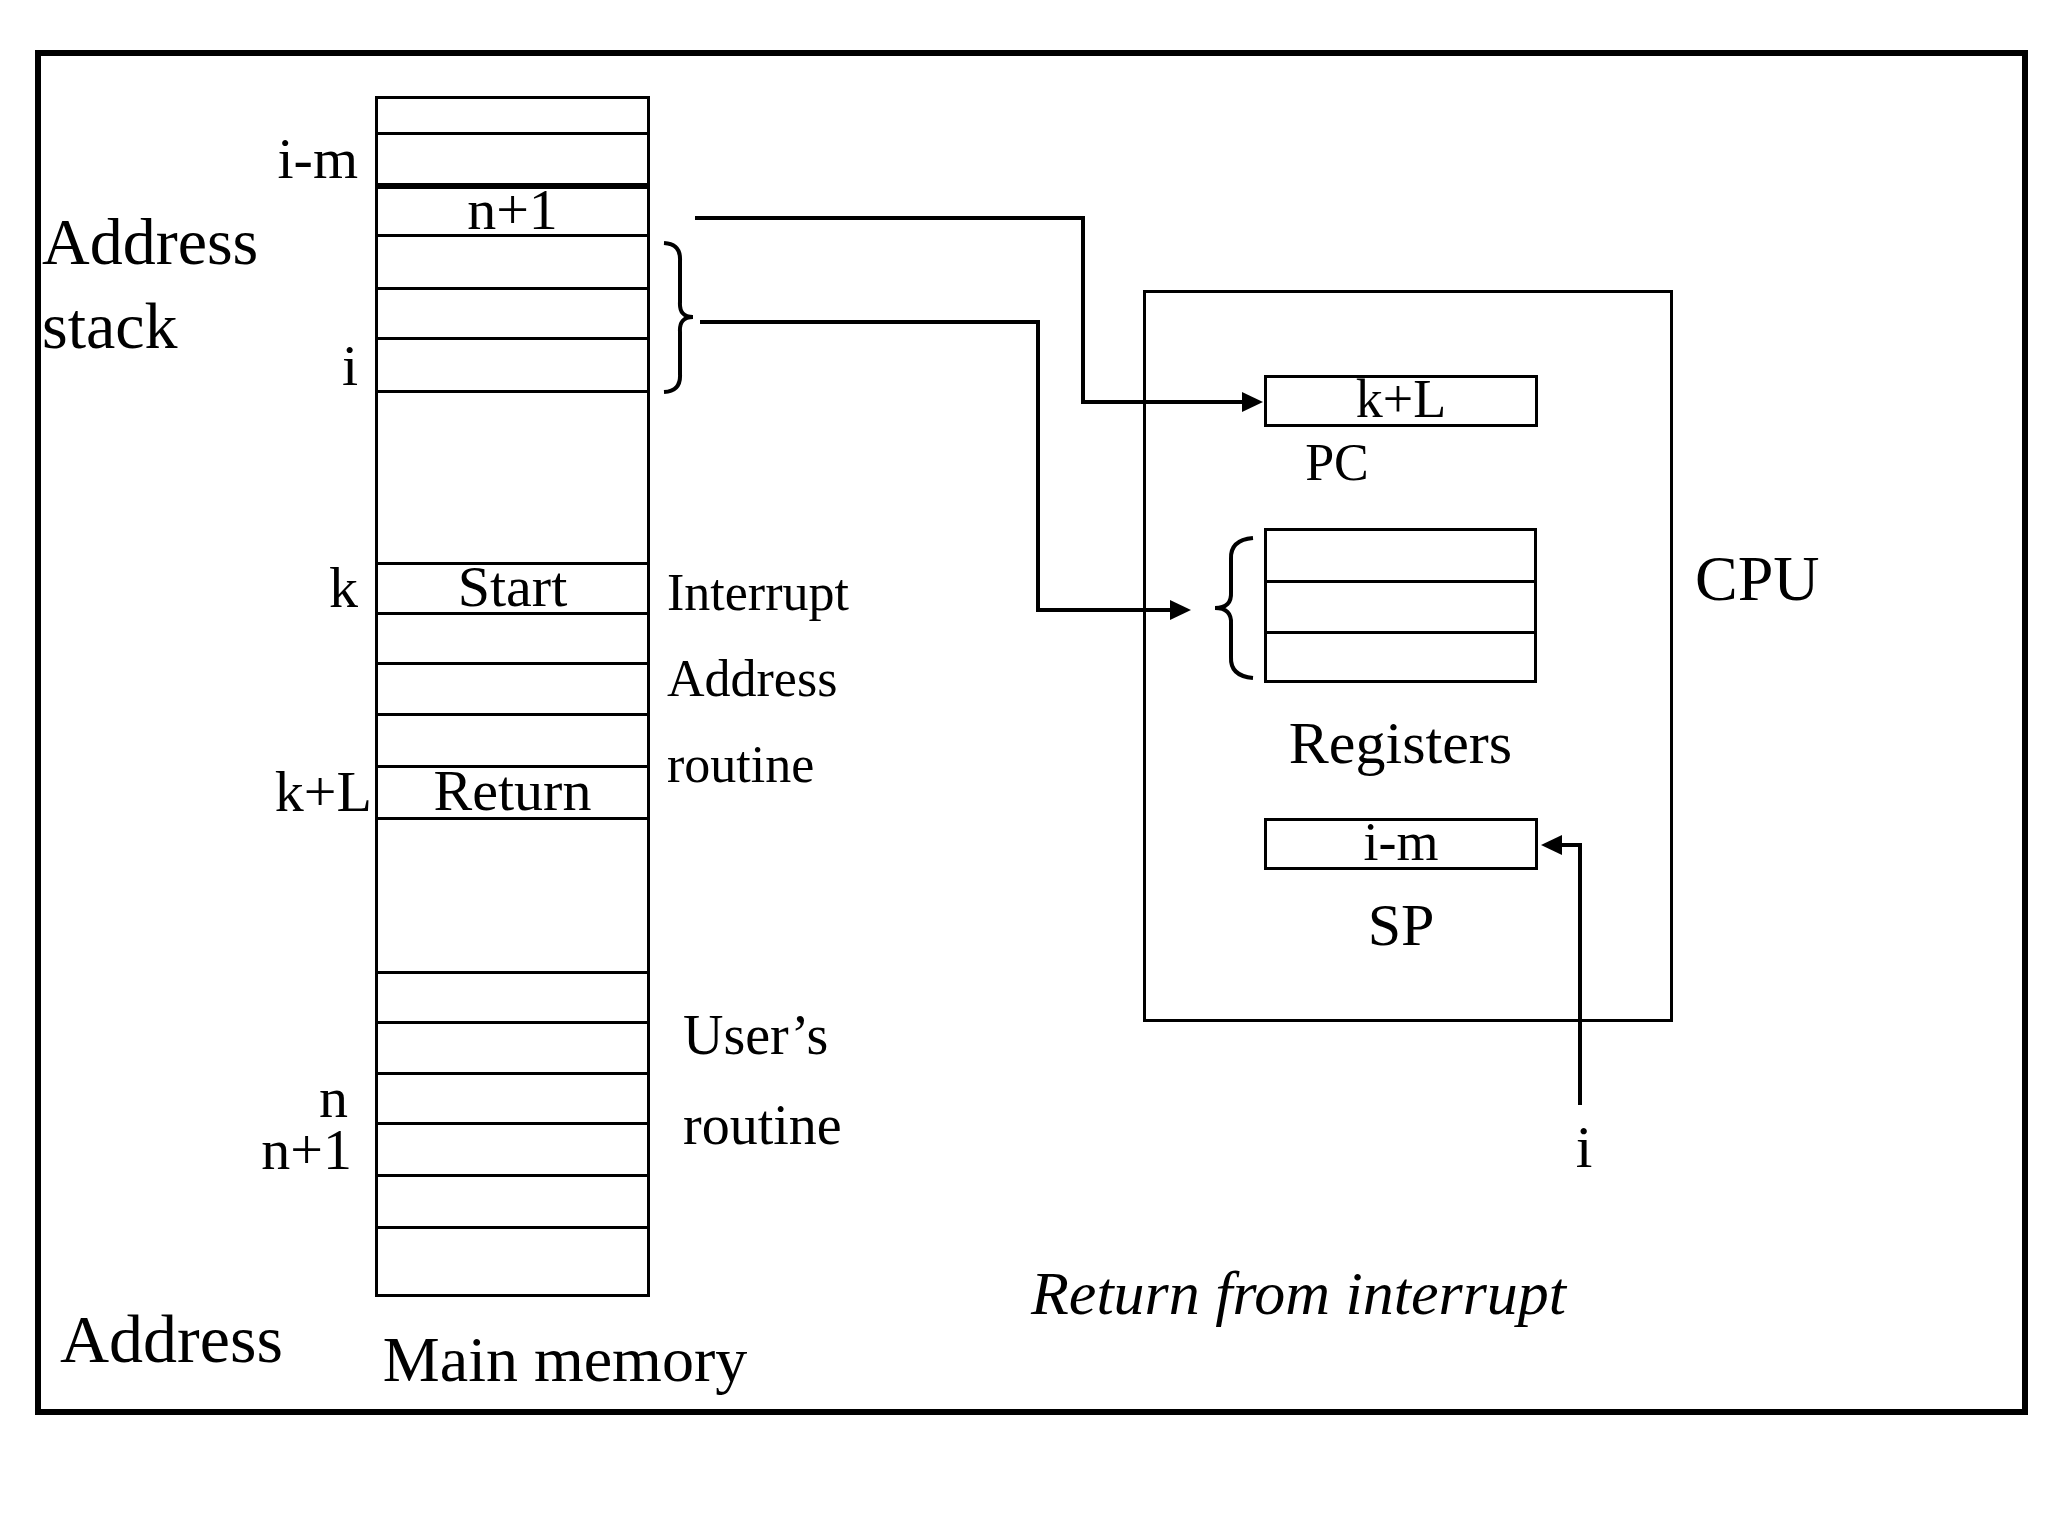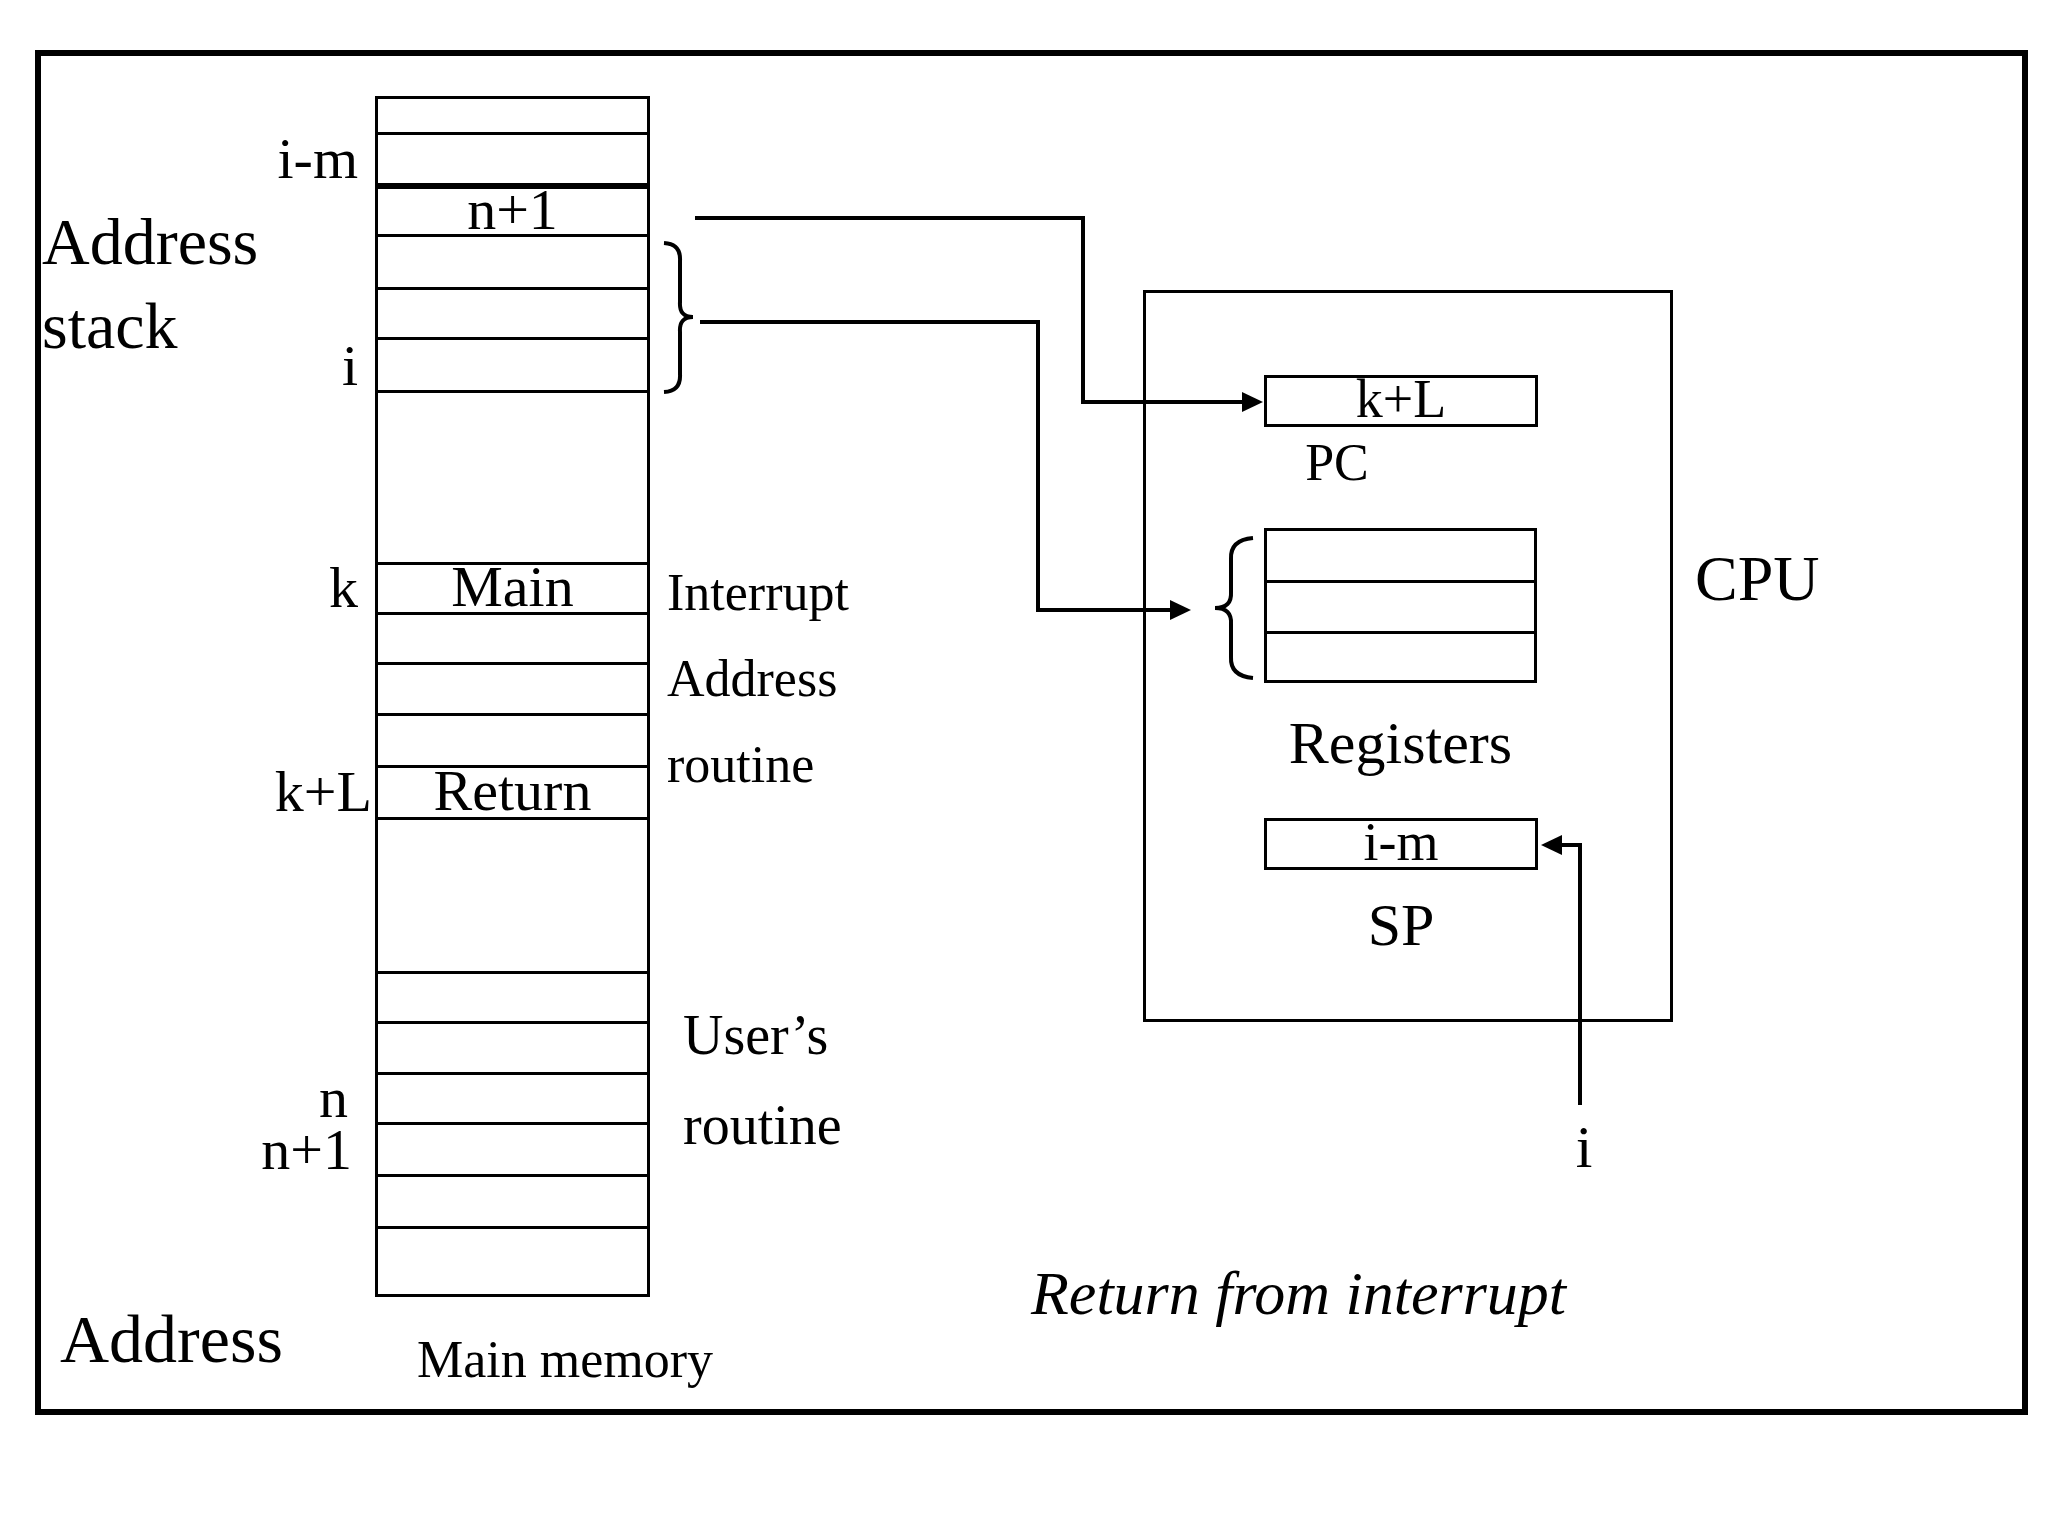--- a/index.html
+++ b/index.html
@@ -41,21 +41,21 @@
   <div class="hline" style="left:377px;width:271px;top:765px;"></div>
   <div class="hline" style="left:377px;width:271px;top:817px;"></div>
   <div class="hline" style="left:377px;width:271px;top:971px;"></div>
   <div class="hline" style="left:377px;width:271px;top:1021px;"></div>
   <div class="hline" style="left:377px;width:271px;top:1072px;"></div>
   <div class="hline" style="left:377px;width:271px;top:1122px;"></div>
   <div class="hline" style="left:377px;width:271px;top:1174px;"></div>
   <div class="hline" style="left:377px;width:271px;top:1226px;"></div>
 
   <div class="t center" style="left:378px;top:185px;width:269px;height:50px;line-height:50px;font-size:58px;">n+1</div>
-  <div class="t center" style="left:378px;top:562px;width:269px;height:50px;line-height:50px;font-size:58px;">Main</div>
+  <div class="t center" style="left:378px;top:562px;width:269px;height:50px;line-height:50px;font-size:58px;">Start</div>
   <div class="t center" style="left:378px;top:766px;width:269px;height:50px;line-height:50px;font-size:58px;">Return</div>
 
   <div class="t right" style="left:160px;top:133px;width:198px;height:52px;line-height:52px;font-size:58px;">i-m</div>
   <div class="t right" style="left:160px;top:340px;width:198px;height:52px;line-height:52px;font-size:58px;">i</div>
   <div class="t right" style="left:160px;top:562px;width:198px;height:52px;line-height:52px;font-size:58px;">k</div>
   <div class="t right" style="left:160px;top:766px;width:212px;height:52px;line-height:52px;font-size:58px;">k+L</div>
   <div class="t right" style="left:160px;top:1072px;width:188px;height:52px;line-height:52px;font-size:58px;">n</div>
   <div class="t right" style="left:160px;top:1124px;width:192px;height:52px;line-height:52px;font-size:58px;">n+1</div>
 
   <div class="abs" style="left:42px;top:200px;font-size:66px;line-height:84px;">
@@ -68,21 +68,21 @@
     <div>Address</div>
     <div>routine</div>
   </div>
 
   <div class="abs" style="left:683px;top:990px;font-size:56px;line-height:90px;">
     <div>User’s</div>
     <div>routine</div>
   </div>
 
   <div class="t" style="left:60px;top:1308px;font-size:68px;line-height:62px;">Address</div>
-  <div class="t center" style="left:340px;top:1325px;width:450px;font-size:52px;line-height:70px;">Main memory</div>
+  <div class="t center" style="left:340px;top:1325px;width:450px;font-size:64px;line-height:70px;">Main memory</div>
 
   <div class="box" style="left:1143px;top:290px;width:530px;height:732px;"></div>
   <div class="t" style="left:1695px;top:548px;font-size:64px;line-height:62px;">CPU</div>
 
   <div class="box" style="left:1264px;top:375px;width:274px;height:52px;"></div>
   <div class="t center" style="left:1264px;top:375px;width:274px;height:52px;line-height:48px;font-size:54px;">k+L</div>
   <div class="t center" style="left:1200px;top:434px;width:274px;font-size:52px;line-height:58px;font-family:Liberation Serif, serif;">PC</div>
 
   <div class="box" style="left:1264px;top:528px;width:273px;height:155px;">
     <div class="hline" style="left:0;right:0;width:auto;top:49px;"></div>

